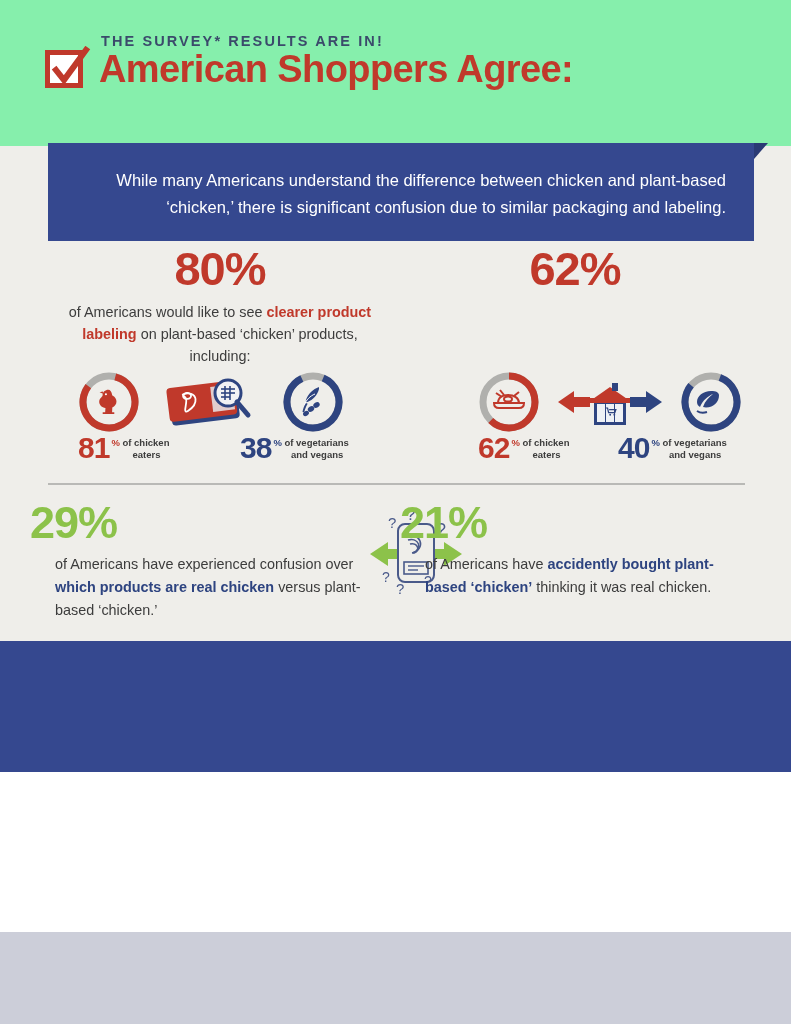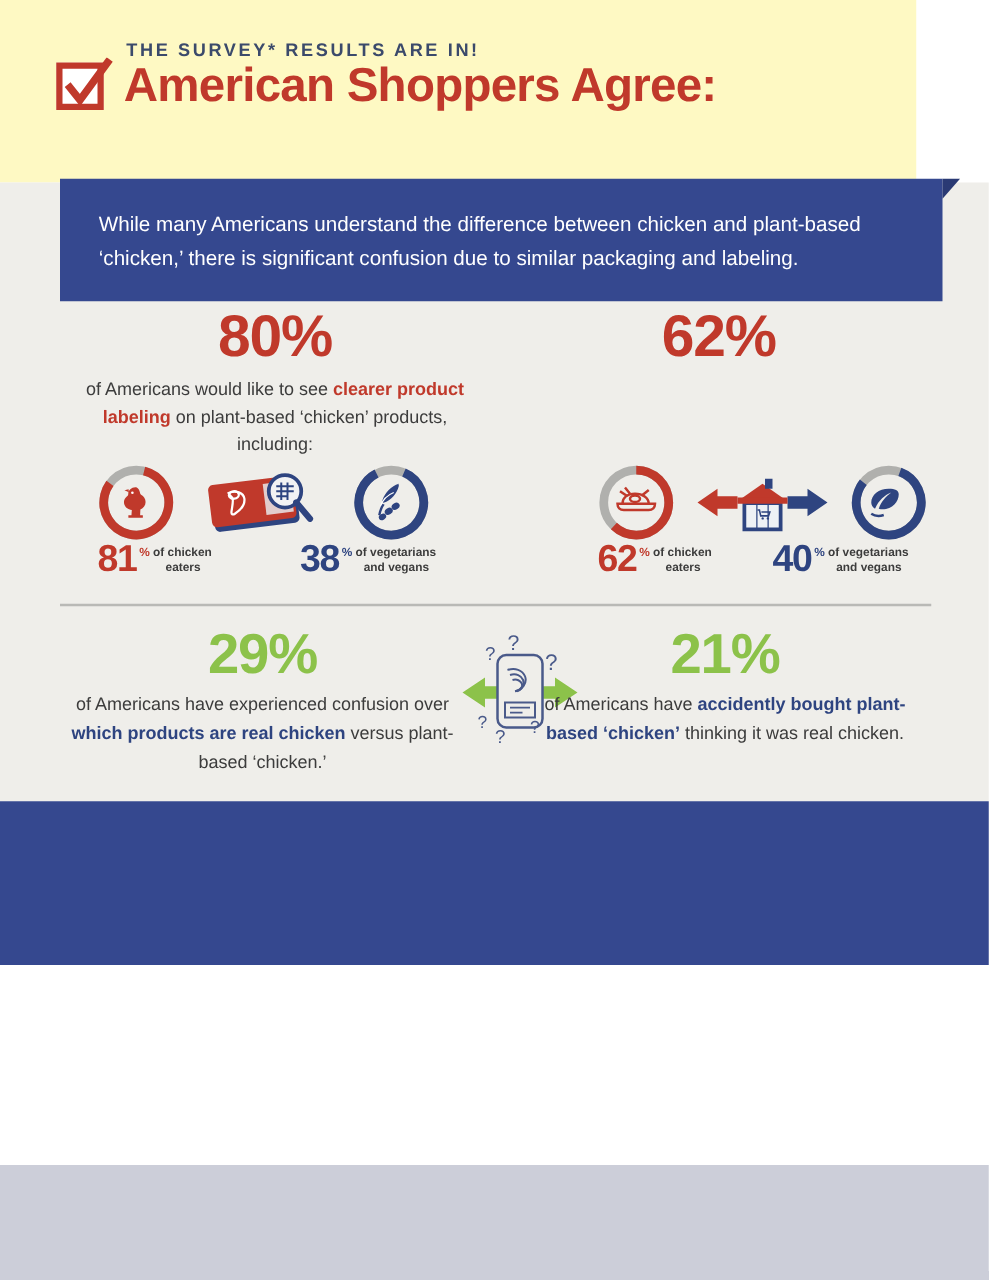--- a/index.html
+++ b/index.html
@@ -7,21 +7,21 @@
   body {
     font-family:"Liberation Sans", sans-serif;
     background:#ffffff;
     position:relative;
     overflow:hidden;
     color:#333;
   }
   .page { position:relative; width:791px; height:1024px; }
 
   
-  .header { position:absolute; left:0; top:0; width:733px; height:146px; background:#fef9c3; }
+  .header { position:absolute; left:0; top:0; width:791px; height:146px; background:#86efac; }
   .eyebrow {
     position:absolute; left:101px; top:33px;
     font-size:14.5px; letter-spacing:2.1px; font-weight:600;
     color:#3b4a6b; text-transform:uppercase;
   }
   .check-box {
     position:absolute; left:45px; top:50px; width:38px; height:38px;
     border:5px solid #c0392b; background:#fff;
   }
   .check-box svg { position:absolute; left:-4px; top:-9px; }
@@ -42,22 +42,22 @@
   
   .callout {
     position:absolute; left:48px; top:143px; width:706px; height:98px;
     background:#35488f; color:#fff;
   }
   .callout .flag-fold {
     position:absolute; right:-14px; top:0; width:0; height:0;
     border-left:14px solid #2a3a74; border-bottom:16px solid transparent;
   }
   .callout p {
-    position:absolute; left:31px; top:24px; width:672px;
-    font-size:16.5px; line-height:27px; color:#fff; font-weight:400;
+    position:absolute; left:6px; top:24px; width:672px;
+    font-size:16.5px; line-height:27px; color:#fff; font-weight:400;text-align:right;
   }
 
   
   .stat-col { position:absolute; top:243px; width:370px; text-align:center; }
   .stat-col.left { left:35px; }
   .stat-col.right { left:390px; }
   .big-pct { font-size:47px; font-weight:bold; color:#c0392b; line-height:52px; letter-spacing:-1px; }
   .stat-desc { margin-top:6px; font-size:14.4px; line-height:22px; color:#3c3c3c; padding:0 22px; }
   .stat-desc b { color:#c0392b; }
 
@@ -73,21 +73,21 @@
   .substat { display:flex; align-items:flex-start;text-align:center; }
   .substat .num { font-size:30px; font-weight:bold; line-height:28px; letter-spacing:-1px; }
   .substat .lbl { font-size:9.5px; line-height:12px; font-weight:600; padding-top:3px; padding-left:2px; }
   .red { color:#c0392b; }
   .navy { color:#2e4480; }
 
   
   .divider { position:absolute; left:48px; top:483px; width:697px; height:2px; background:#b9b9b6; }
 
   
-  .green-col { position:absolute; top:498px; width:360px; text-align:center; }
+  .green-col { position:absolute; top:498px; width:360px; }
   .green-col.left { left:30px; }
   .green-col.right { left:400px; }
   .green-pct { font-size:45px; font-weight:bold; color:#8cc24a; line-height:50px; letter-spacing:-1px; }
   .green-desc { margin-top:5px; font-size:14.4px; line-height:23px; color:#3c3c3c; padding:0 25px; }
   .green-desc b { color:#2e4480; }
   .confusion-icon { position:absolute; left:368px; top:506px; }
 
   
   .band { position:absolute; left:0; top:641px; width:791px; height:131px; background:#35488f; }
 

